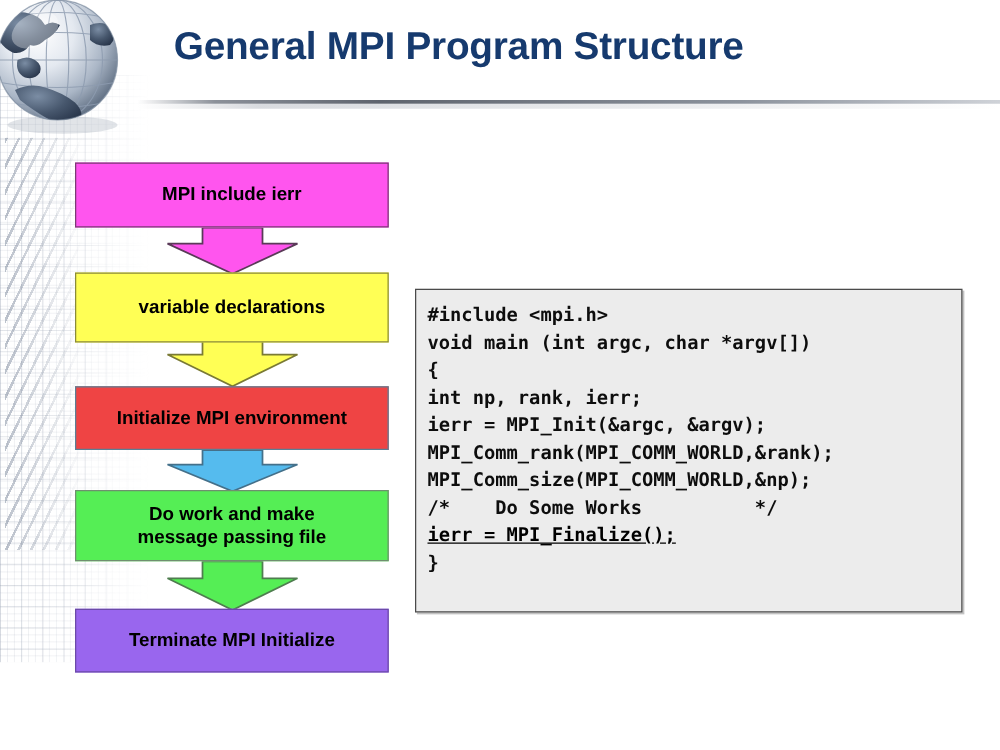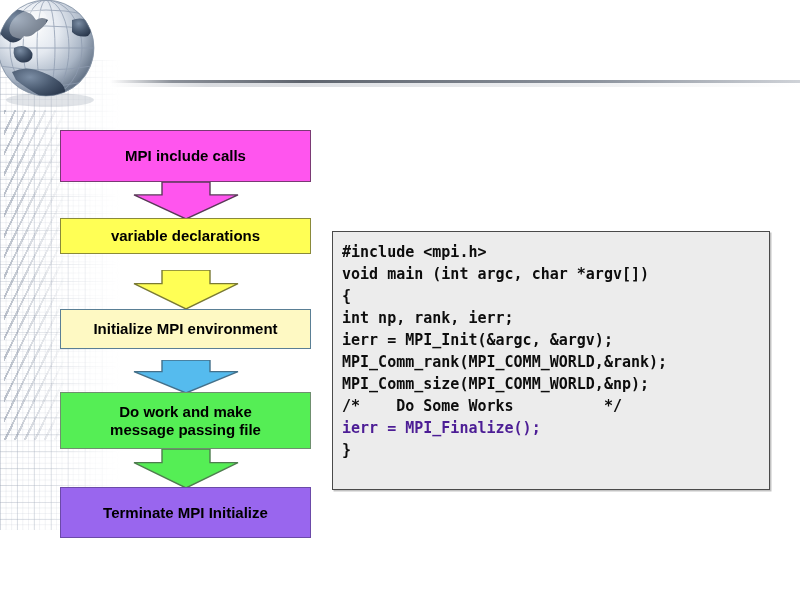--- a/index.html
+++ b/index.html
@@ -129,21 +129,21 @@
   #code-text {
     margin: 0;
     font-family: "DejaVu Sans Mono", "Liberation Mono", monospace;
     font-size: 15px;
     font-weight: bold;
     line-height: 1.47;
     color: #0d0d0d;
     white-space: pre;
   }
   .code-line { display: block; }
-  .code-line.accent { color: #4c1d95; }
+  .code-line.accent { color: #000000; text-decoration: underline; }
 </style>
 </head>
 <body>
 
 <div id="bg-texture"></div>
 <div id="bg-texture-diag"></div>
 
 <div id="header">
 
   <svg id="globe-logo" viewBox="0 0 134 134">
@@ -185,20 +185,21 @@
       <path d="M30 62 Q38 58 44 62 Q50 66 48 72 Q44 78 36 76 Q28 72 30 62 Z"></path>
       <path d="M28 86 Q40 80 52 84 Q66 88 76 96 Q84 104 80 112
                Q68 116 56 110 Q42 102 32 94 Z"></path>
       <path d="M88 34 Q98 30 106 36 Q110 44 104 50 Q94 52 88 46 Z"></path>
     </g>
 
     <circle cx="62" cy="62" r="48" fill="none" stroke="#7f8da0" stroke-width="1" opacity="0.6"></circle>
     <ellipse cx="44" cy="38" rx="20" ry="13" fill="#ffffff" opacity="0.33" transform="rotate(-28 44 38)"></ellipse>
   </svg>
 
+  <div id="page-title">General MPI Program Structure</div>
   <div id="title-rule"></div>
   <div id="title-rule-soft"></div>
 </div>
 
 <div id="flowchart">
     <div class="flow-arrow" style="top: 52px; height: 38px;">
       <svg viewBox="0 0 108 38" preserveAspectRatio="none">
         <polygon points="30,0 78,0 78,12.9 106,12.9 54,37 2,12.9 30,12.9" fill="#ff55ee" stroke="#5a3a58" stroke-width="1.4" stroke-linejoin="miter"></polygon>
       </svg>
     </div>
@@ -211,26 +212,26 @@
       <svg viewBox="0 0 108 34" preserveAspectRatio="none">
         <polygon points="30,0 78,0 78,11.6 106,11.6 54,33 2,11.6 30,11.6" fill="#55bbee" stroke="#44708a" stroke-width="1.4" stroke-linejoin="miter"></polygon>
       </svg>
     </div>
     <div class="flow-arrow" style="top: 319px; height: 40px;">
       <svg viewBox="0 0 108 40" preserveAspectRatio="none">
         <polygon points="30,0 78,0 78,13.6 106,13.6 54,39 2,13.6 30,13.6" fill="#55ee55" stroke="#4f7d4f" stroke-width="1.4" stroke-linejoin="miter"></polygon>
       </svg>
     </div>
     <div class="flow-box" style="top: 0px; height: 52px; background: rgb(255, 85, 238); border: 1.5px solid rgb(122, 58, 116);">
-      <span style="white-space: pre-line;">MPI include calls</span>
-    </div>
-    <div class="flow-box" style="top: 88px; height: 36px; background: rgb(255, 255, 85); border: 1.5px solid rgb(138, 138, 58);">
+      <span style="white-space: pre-line;">MPI include ierr</span>
+    </div>
+    <div class="flow-box" style="top: 88px; height: 56px; background: rgb(255, 255, 85); border: 1.5px solid rgb(138, 138, 58);">
       <span style="white-space: pre-line;">variable declarations</span>
     </div>
-    <div class="flow-box" style="top: 179px; height: 40px; background: #fef9c3; border: 1.5px solid rgb(90, 127, 149);">
+    <div class="flow-box" style="top: 179px; height: 51px; background: #ef4444; border: 1.5px solid rgb(90, 127, 149);">
       <span style="white-space: pre-line;">Initialize MPI environment</span>
     </div>
     <div class="flow-box" style="top: 262px; height: 57px; background: rgb(85, 238, 85); border: 1.5px solid rgb(111, 143, 111);">
       <span style="white-space: pre-line;">Do work and make
 message passing file</span>
     </div>
     <div class="flow-box" style="top: 357px; height: 51px; background: rgb(153, 102, 238); border: 1.5px solid rgb(107, 74, 168);">
       <span style="white-space: pre-line;">Terminate MPI Initialize</span>
     </div>
   </div>

